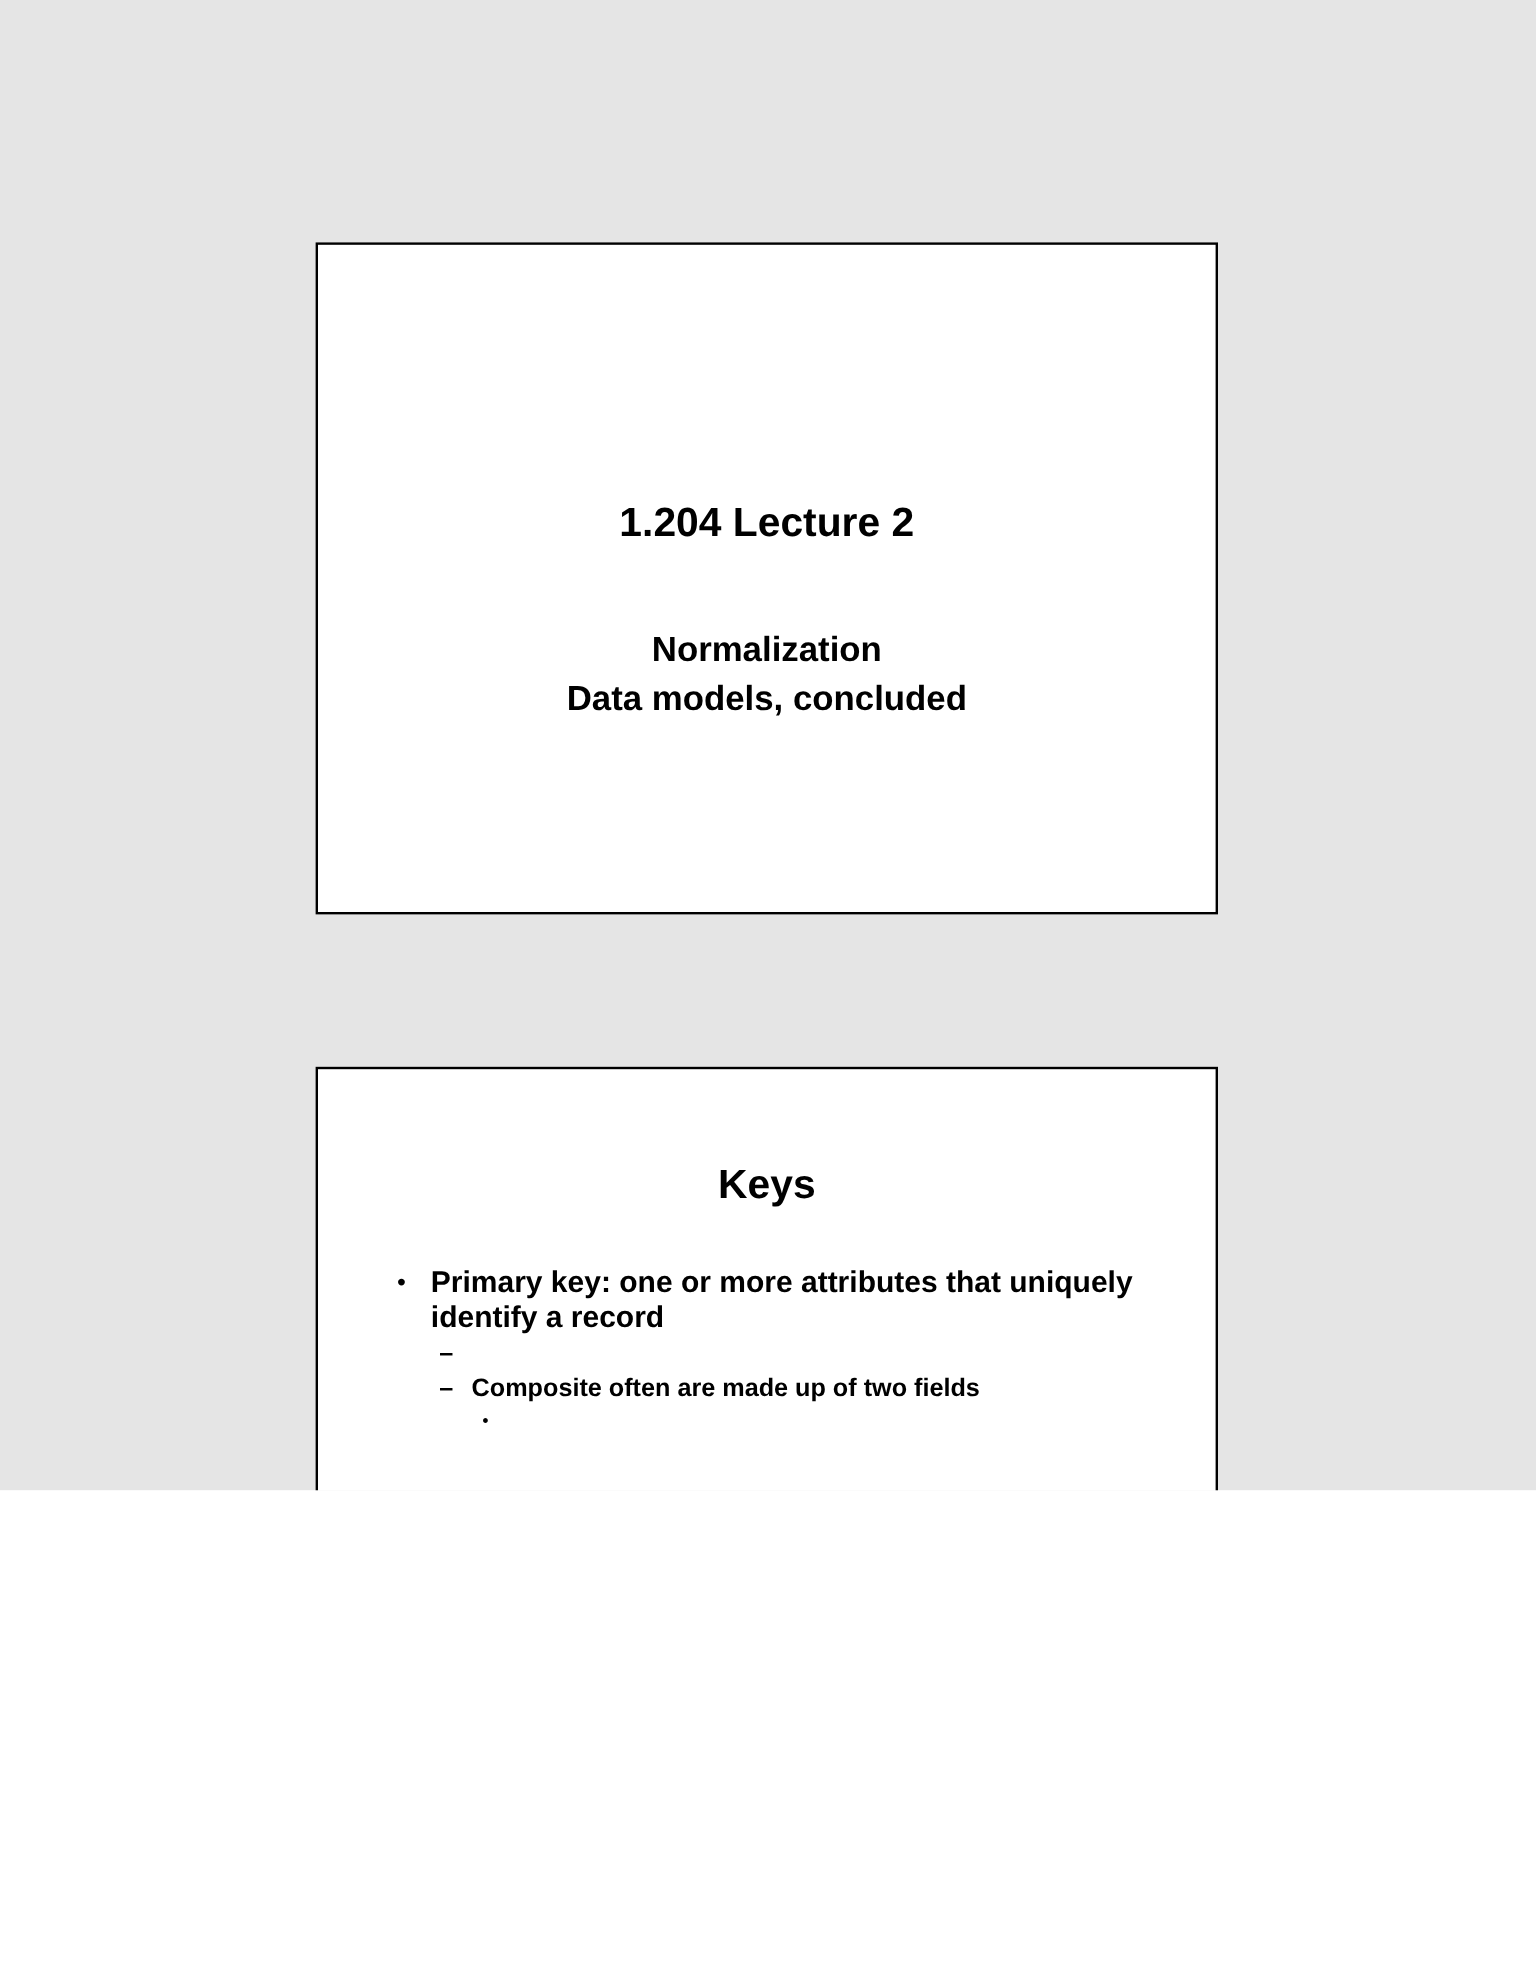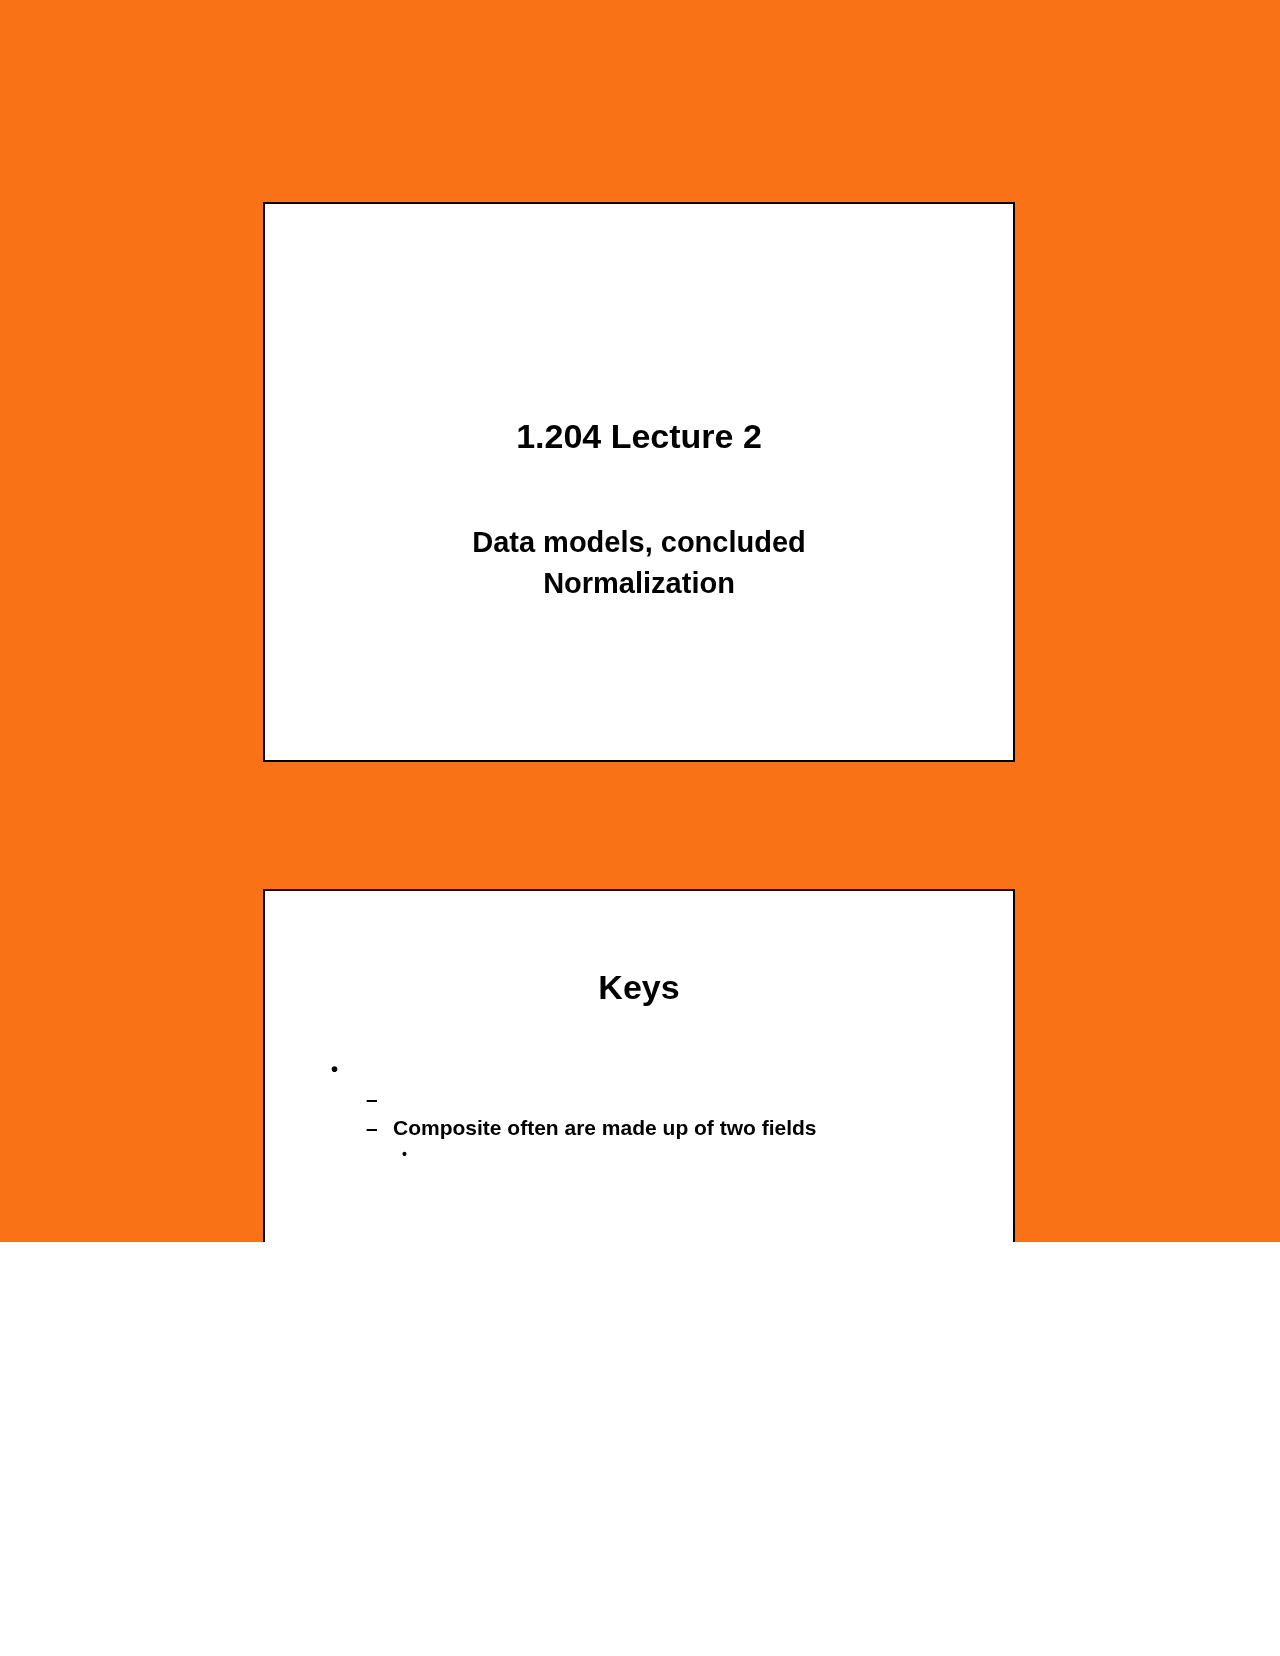--- a/index.html
+++ b/index.html
@@ -4,21 +4,21 @@
 <style>
   html, body {
     margin: 0;
     padding: 0;
     background: #ffffff;
   }
   .page {
     position: relative;
     width: 1280px;
     height: 1242px;
-    background: #f97316;
+    background: #e5e5e5;
     font-family: "Liberation Sans", sans-serif;
     color: #000000;
     overflow: hidden;
   }
   .slide {
     position: absolute;
     left: 263px;
     width: 752px;
     border: 2px solid #000000;
     box-sizing: border-box;
@@ -107,32 +107,33 @@
   }
 </style>
 </head>
 <body>
 
 <div class="page">
 
   <div class="slide slide-1">
     <div class="slide1-title">1.204 Lecture 2</div>
     <div class="slide1-subtitle">
+      <div>Normalization</div>
       <div>Data models, concluded</div>
-      <div>Normalization</div>
     </div>
   </div>
 
   <div class="slide slide-2">
     <div class="slide2-title">Keys</div>
 
     <div class="bullets">
 
       <div class="bullet-row lvl1 b1">
         <span class="marker">•</span>
+        <span class="btext">Primary key: one or more attributes that uniquely identify a record</span>
       </div>
 
       <div class="bullet-row lvl2 b2">
         <span class="marker">–</span>
       </div>
 
       <div class="bullet-row lvl2 b3">
         <span class="marker">–</span>
         <span class="btext">Composite often are made up of two fields</span>
       </div>

